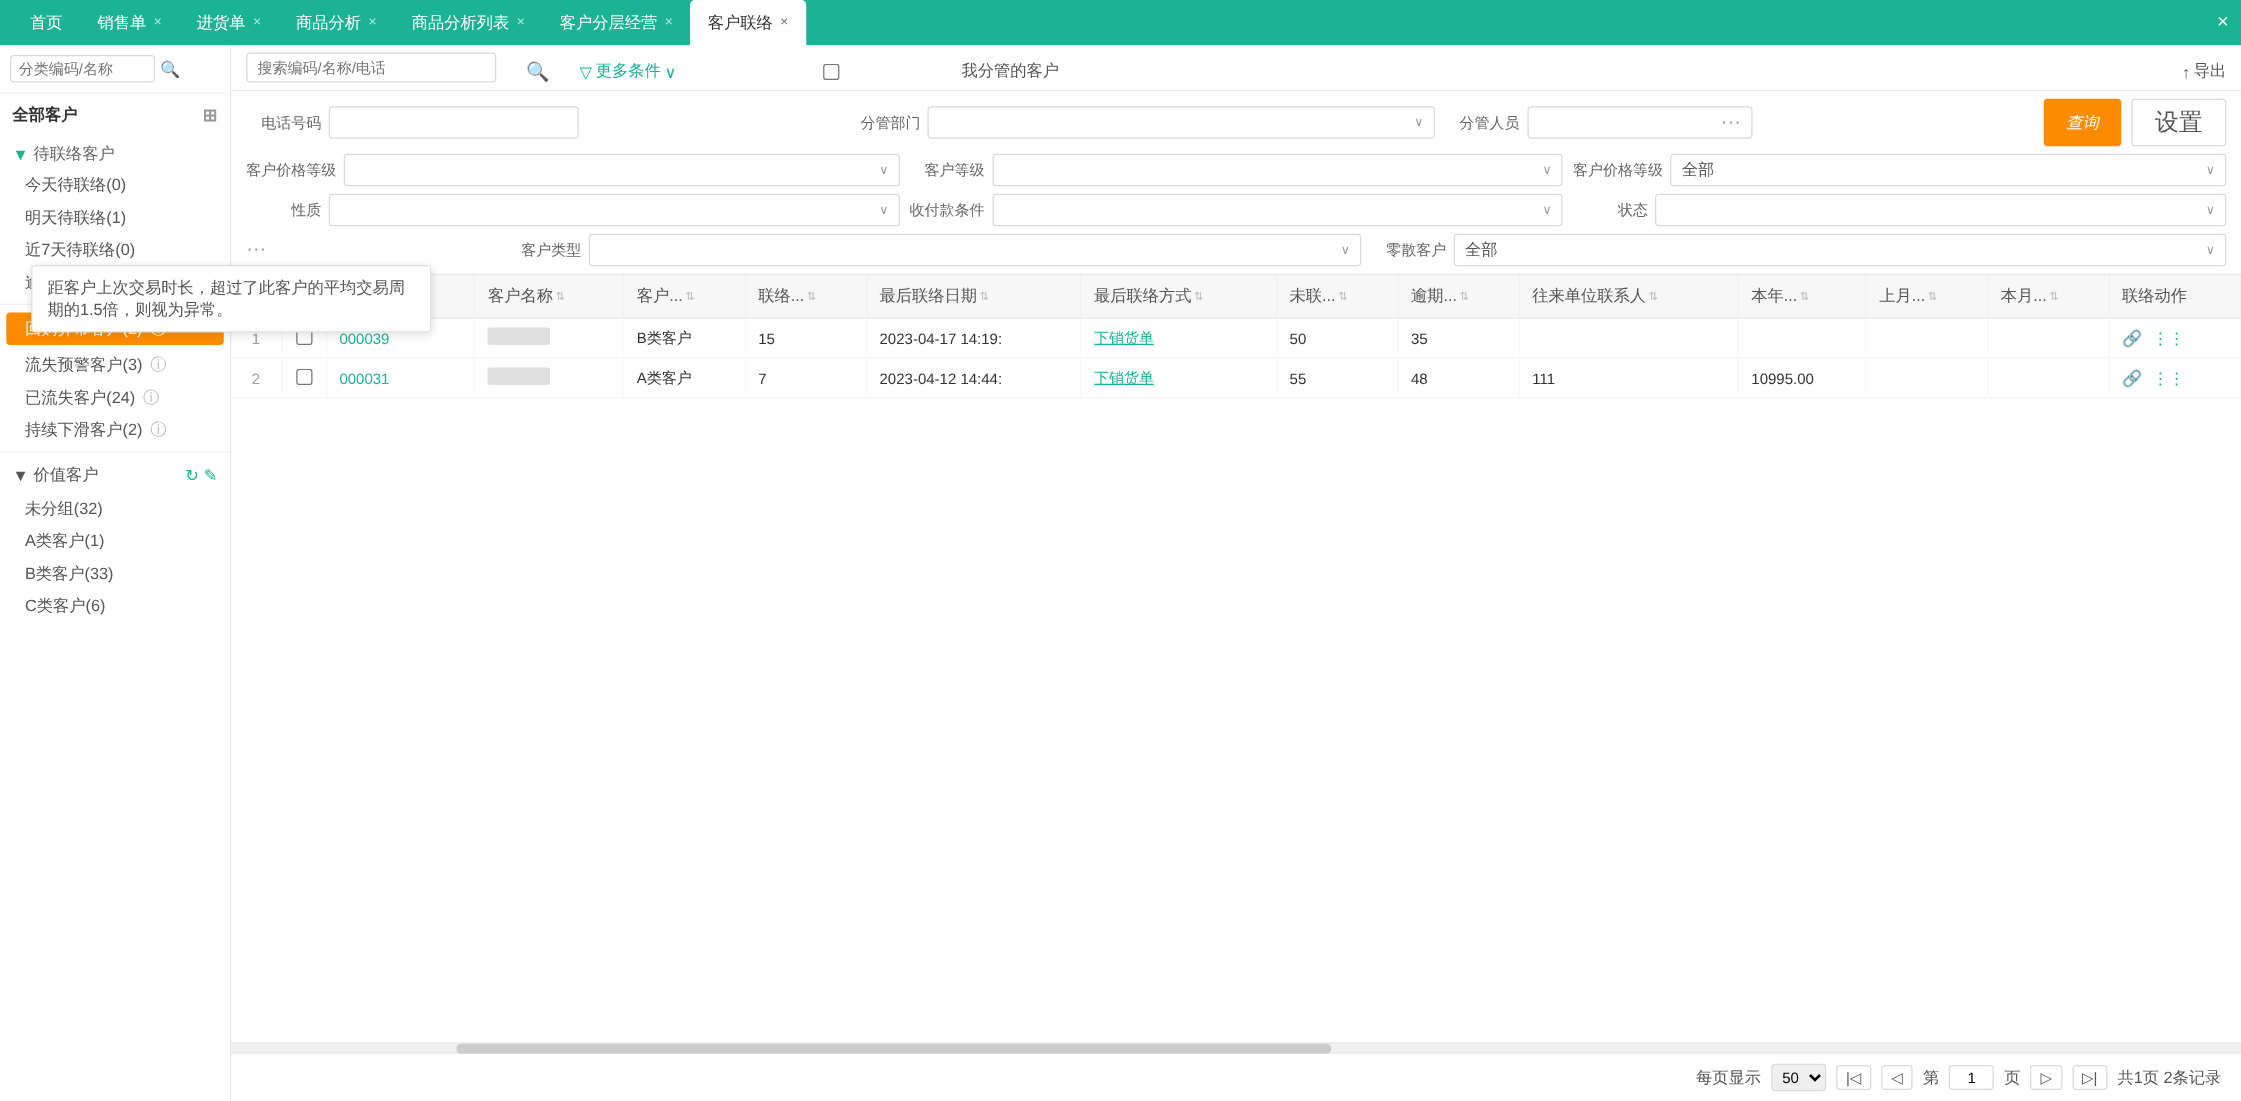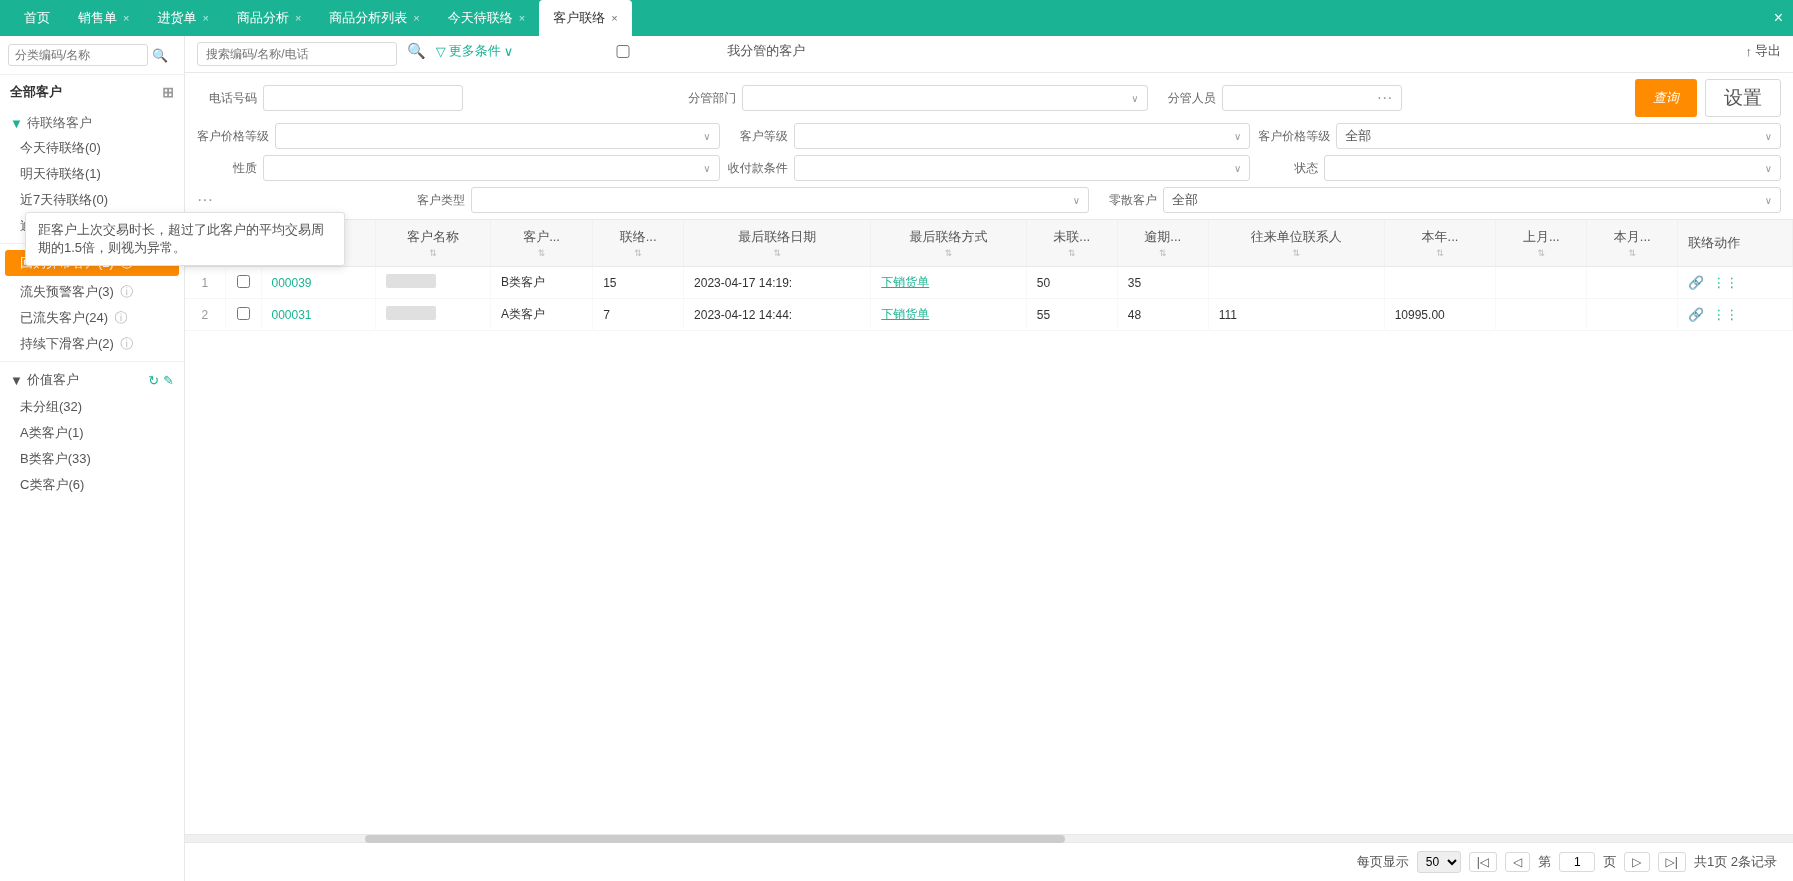--- a/index.html
+++ b/index.html
@@ -63,21 +63,21 @@
       padding: 8px;
       display: flex;
       align-items: center;
       border-bottom: 1px solid #f0f0f0;
     }
     .sidebar-search input {
       border: 1px solid #d9d9d9;
       border-radius: 3px;
       padding: 3px 6px;
       font-size: 12px;
-      width: 140px;
+      width: 116px;
       outline: none;
     }
     .sidebar-search .search-icon {
       margin-left: 4px;
       color: #999;
       cursor: pointer;
     }
     .sidebar-section-header {
       padding: 8px 10px;
       font-weight: bold;
@@ -141,23 +141,23 @@
       flex-direction: column;
       overflow: hidden;
       background: #f5f5f5;
     }
 
     
     .filter-bar {
       background: #fff;
       padding: 6px 12px;
       display: flex;
-      align-items: flex-start;
+      align-items: flex-end;
       border-bottom: 1px solid #e8e8e8;
-      gap: 10px;
+      gap: 24px;
     }
     .filter-bar input {
       border: 1px solid #d9d9d9;
       border-radius: 3px;
       padding: 4px 8px;
       font-size: 12px;
       width: 200px;
       outline: none;
     }
     .filter-bar .search-btn {
@@ -375,21 +375,20 @@
       border-radius: 4px;
     }
 
     
     input[type=checkbox] { cursor: pointer; }
 
     .col-header-sort {
       display: flex;
       align-items: center;
       gap: 2px;
-      flex-direction: column;
     }
     .sort-icon { color: #bbb; font-size: 9px; }
     .sidebar-val-header {
       display: flex;
       align-items: center;
       justify-content: space-between;
       padding: 4px 0;
       color: #555;
       font-size: 12px;
       cursor: pointer;
@@ -417,21 +416,21 @@
   </div>
   <div class="nav-item">
     <span>商品分析</span>
     <span class="close-x">×</span>
   </div>
   <div class="nav-item">
     <span>商品分析列表</span>
     <span class="close-x">×</span>
   </div>
   <div class="nav-item">
-    <span>今天待联络</span>
+    <span>客户分层经营</span>
     <span class="close-x">×</span>
   </div>
   <div class="nav-item active">
     <span>客户联络</span>
     <span class="close-x">×</span>
   </div>
   <span class="close-window">×</span>
 </div>
 
 <div class="main-layout">

